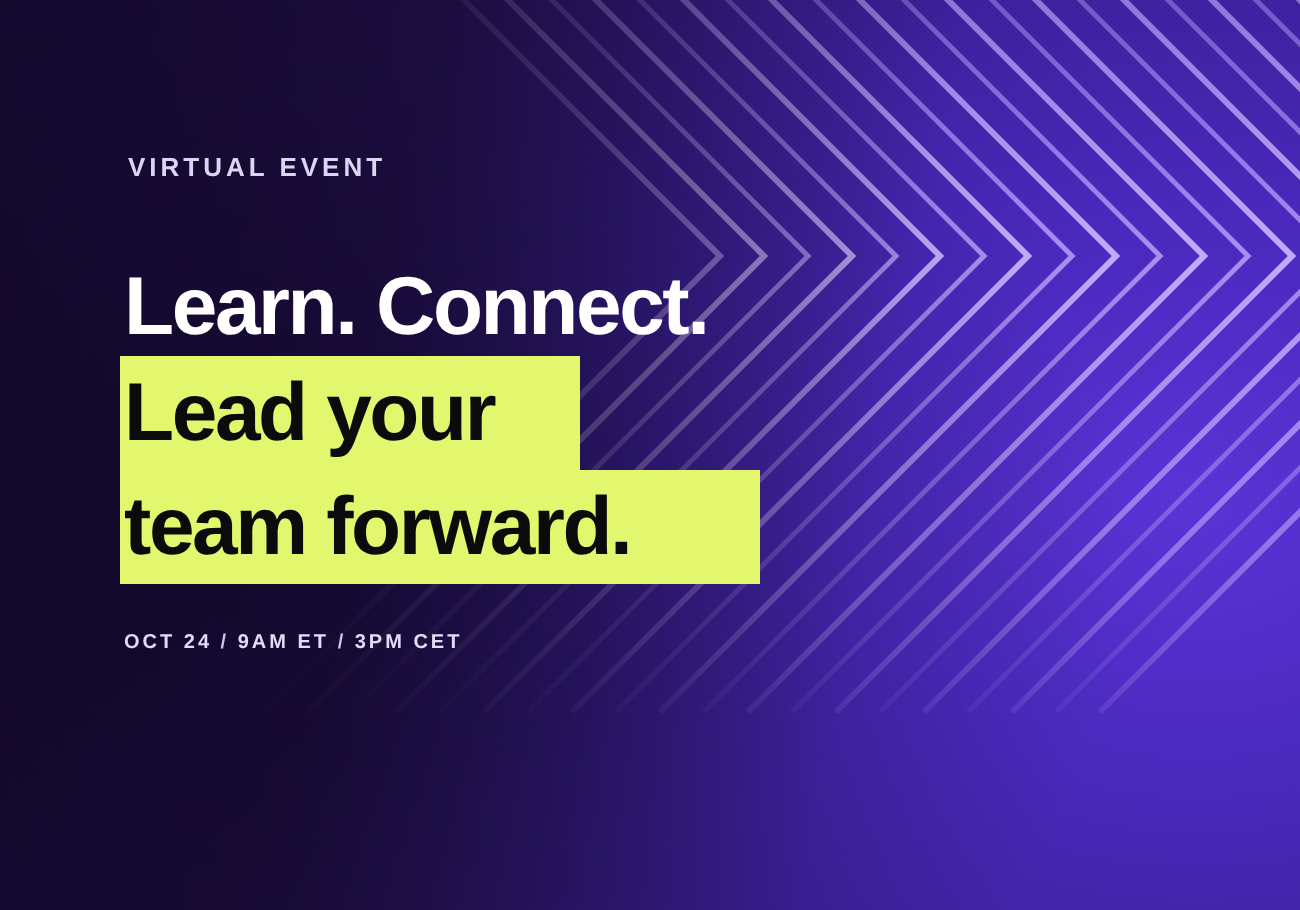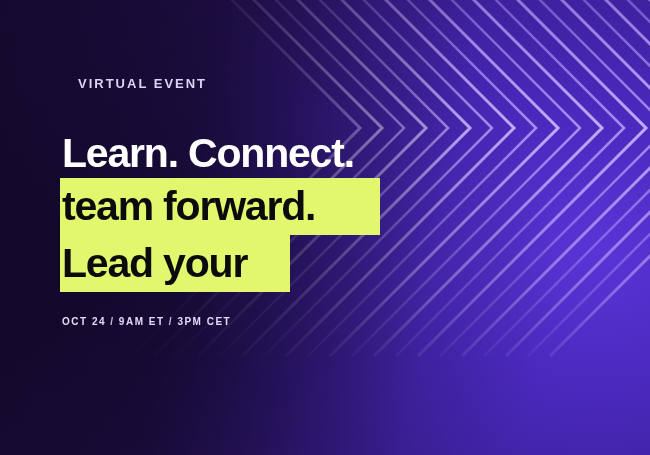--- a/index.html
+++ b/index.html
@@ -36,21 +36,21 @@
   }
 
   .content{
     position:absolute;
     left:60px;top:0;
     width:530px;height:455px;
   }
 
   .eyebrow{
     position:absolute;
-    top:76px;left:18px;
+    top:76px;left:4px;
     font-size:13px;
     font-weight:700;
     letter-spacing:2.0px;
     color:#ddd4f4;
     white-space:nowrap;
   }
 
   .headline{
     position:absolute;
     top:128px;left:0;
@@ -139,22 +139,22 @@
 
   <div class="veil"></div>
   <div class="vignette"></div>
 
   <div class="content">
 
     <div class="eyebrow">VIRTUAL EVENT</div>
 
     <div class="headline">
       <span class="h-line h-plain">Learn. Connect.</span>
+      <span class="h-line h-hl">Lead your</span>
       <span class="h-line h-hl wide">team forward.</span>
-      <span class="h-line h-hl">Lead your</span>
     </div>
 
     <div class="datetime">
       <span>OCT 24</span>
       <span class="dt-sep">/</span>
       <span>9AM ET</span>
       <span class="dt-sep">/</span>
       <span>3PM CET</span>
     </div>
 

